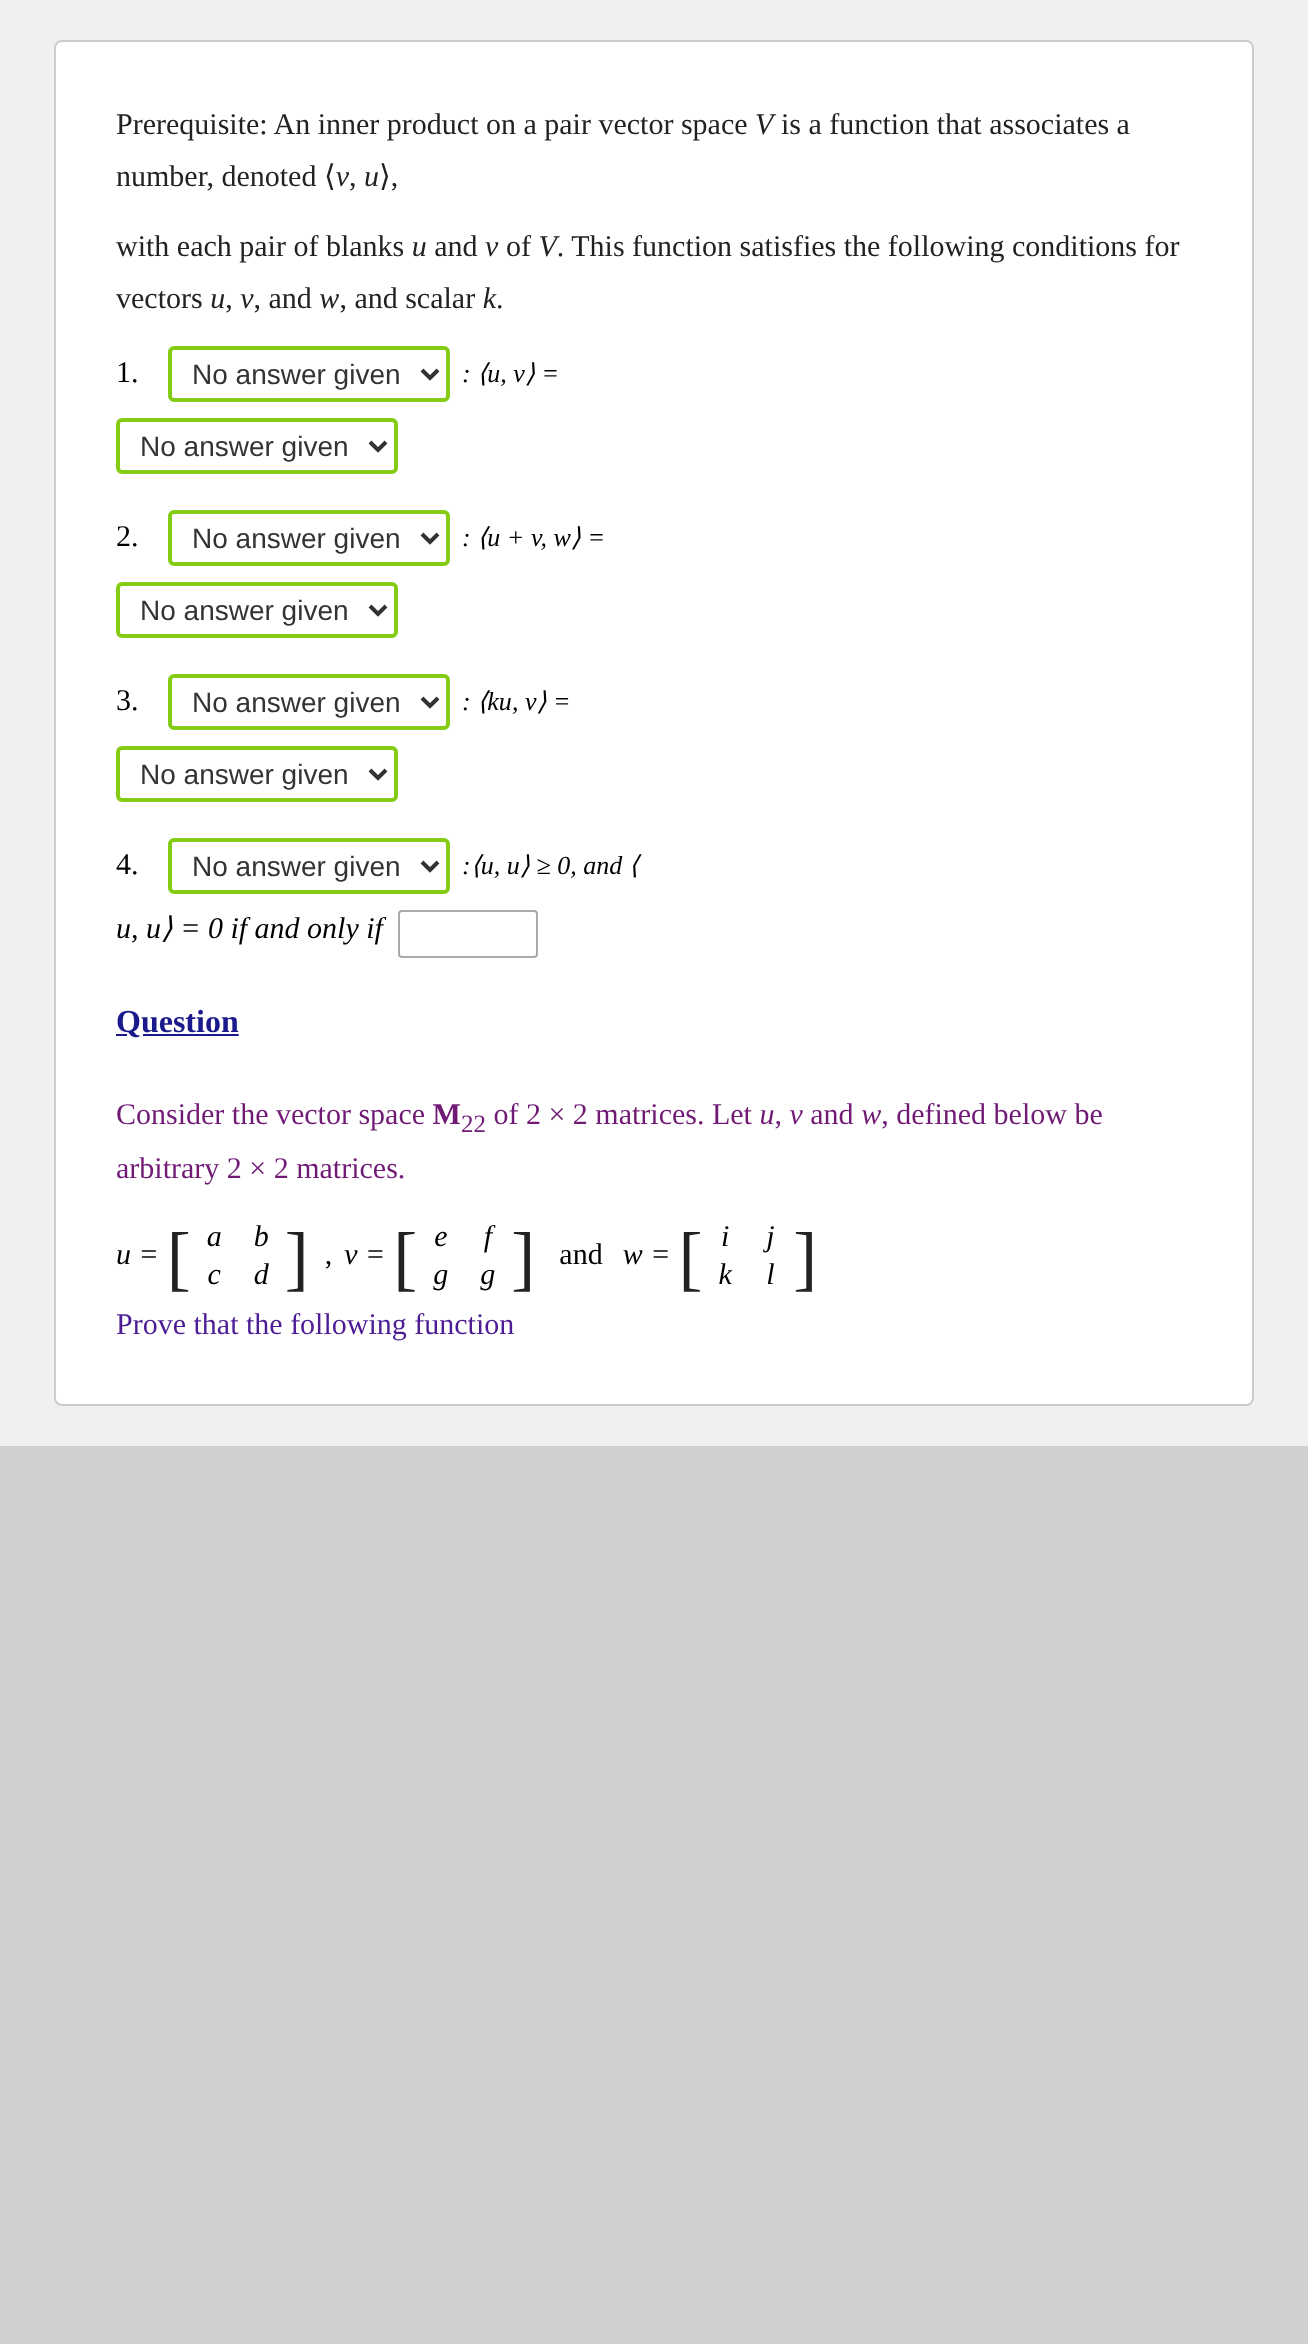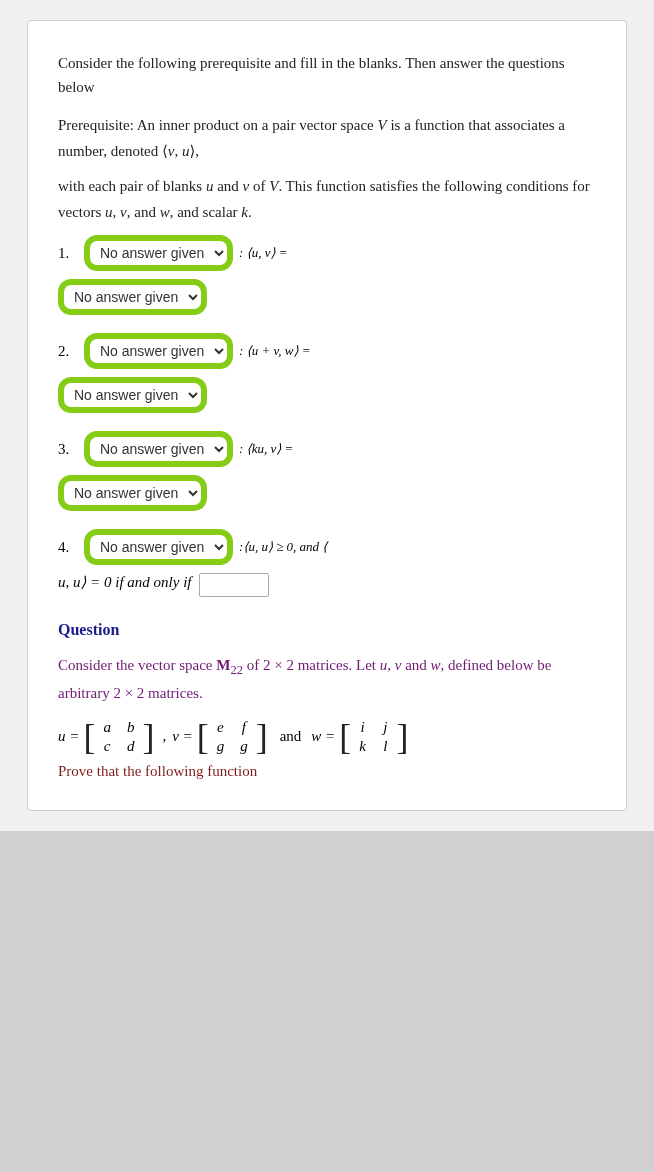--- a/index.html
+++ b/index.html
@@ -54,41 +54,42 @@
       margin-bottom: 8px;
       font-size: 15px;
     }
     .question-num {
       font-size: 15px;
       min-width: 20px;
     }
     select {
       font-size: 14px;
       padding: 3px 6px;
-      border: 6px solid #84cc16;
-      border-radius: 13px;
+      border: 2px solid #84cc16;
+      border-radius: 3px;
       background: #fff;
       cursor: pointer;
       color: #333;
     }
     .math-eq {
       font-size: 13px;
       font-style: italic;
     }
     .second-select-row {
       margin-left: 0px;
     }
     .section-divider {
       margin: 8px 0 18px 0;
     }
     .question-heading {
       font-weight: bold;
       font-size: 16px;
       color: #1a1a8c;
-      margin-bottom: 14px;
+      margin-bottom: 25px;
+      text-decoration: underline;
     }
     .question-body {
       font-size: 15px;
       line-height: 1.7;
       color: #701a75;
     }
     .matrix-line {
       display: flex;
       align-items: center;
       flex-wrap: wrap;
@@ -126,33 +127,30 @@
       width: 70px;
       height: 24px;
       border: 1px solid #aaa;
       border-radius: 2px;
       background: #fff;
       vertical-align: middle;
       margin-left: 4px;
     }
     .prove-text {
       font-size: 15px;
-      color: #7f1d1d;
+      color: #4c1d95;
       margin-top: 8px;
     }
   </style>
 </head>
 <body>
 
 <div class="page-container">
   <div class="card">
 
-    <p class="intro-text">
-      <span>Consider the following prerequisite and fill in the blanks. Then answer the questions below</span>
-    </p>
 
     <p class="math-block">
       <span class="prerequisite-label">Prerequisite:</span>
       <span> An inner product on a pair vector space </span><span><i>V</i></span><span> is a function that associates a number, denoted </span><span>⟨<i>v</i>, <i>u</i>⟩,</span>
     </p>
 
     <p class="math-block">
       <span>with each pair of blanks </span><span> <i>u</i> </span><span>and </span><span><i>v</i></span><span> of </span><span><i>V</i></span><span>. This function satisfies the following conditions for vectors </span><span><i>u</i></span><span>, </span><span><i>v</i></span><span>, and </span><span><i>w</i></span><span>, and scalar </span><span><i>k</i></span><span>.</span>
     </p>
 

